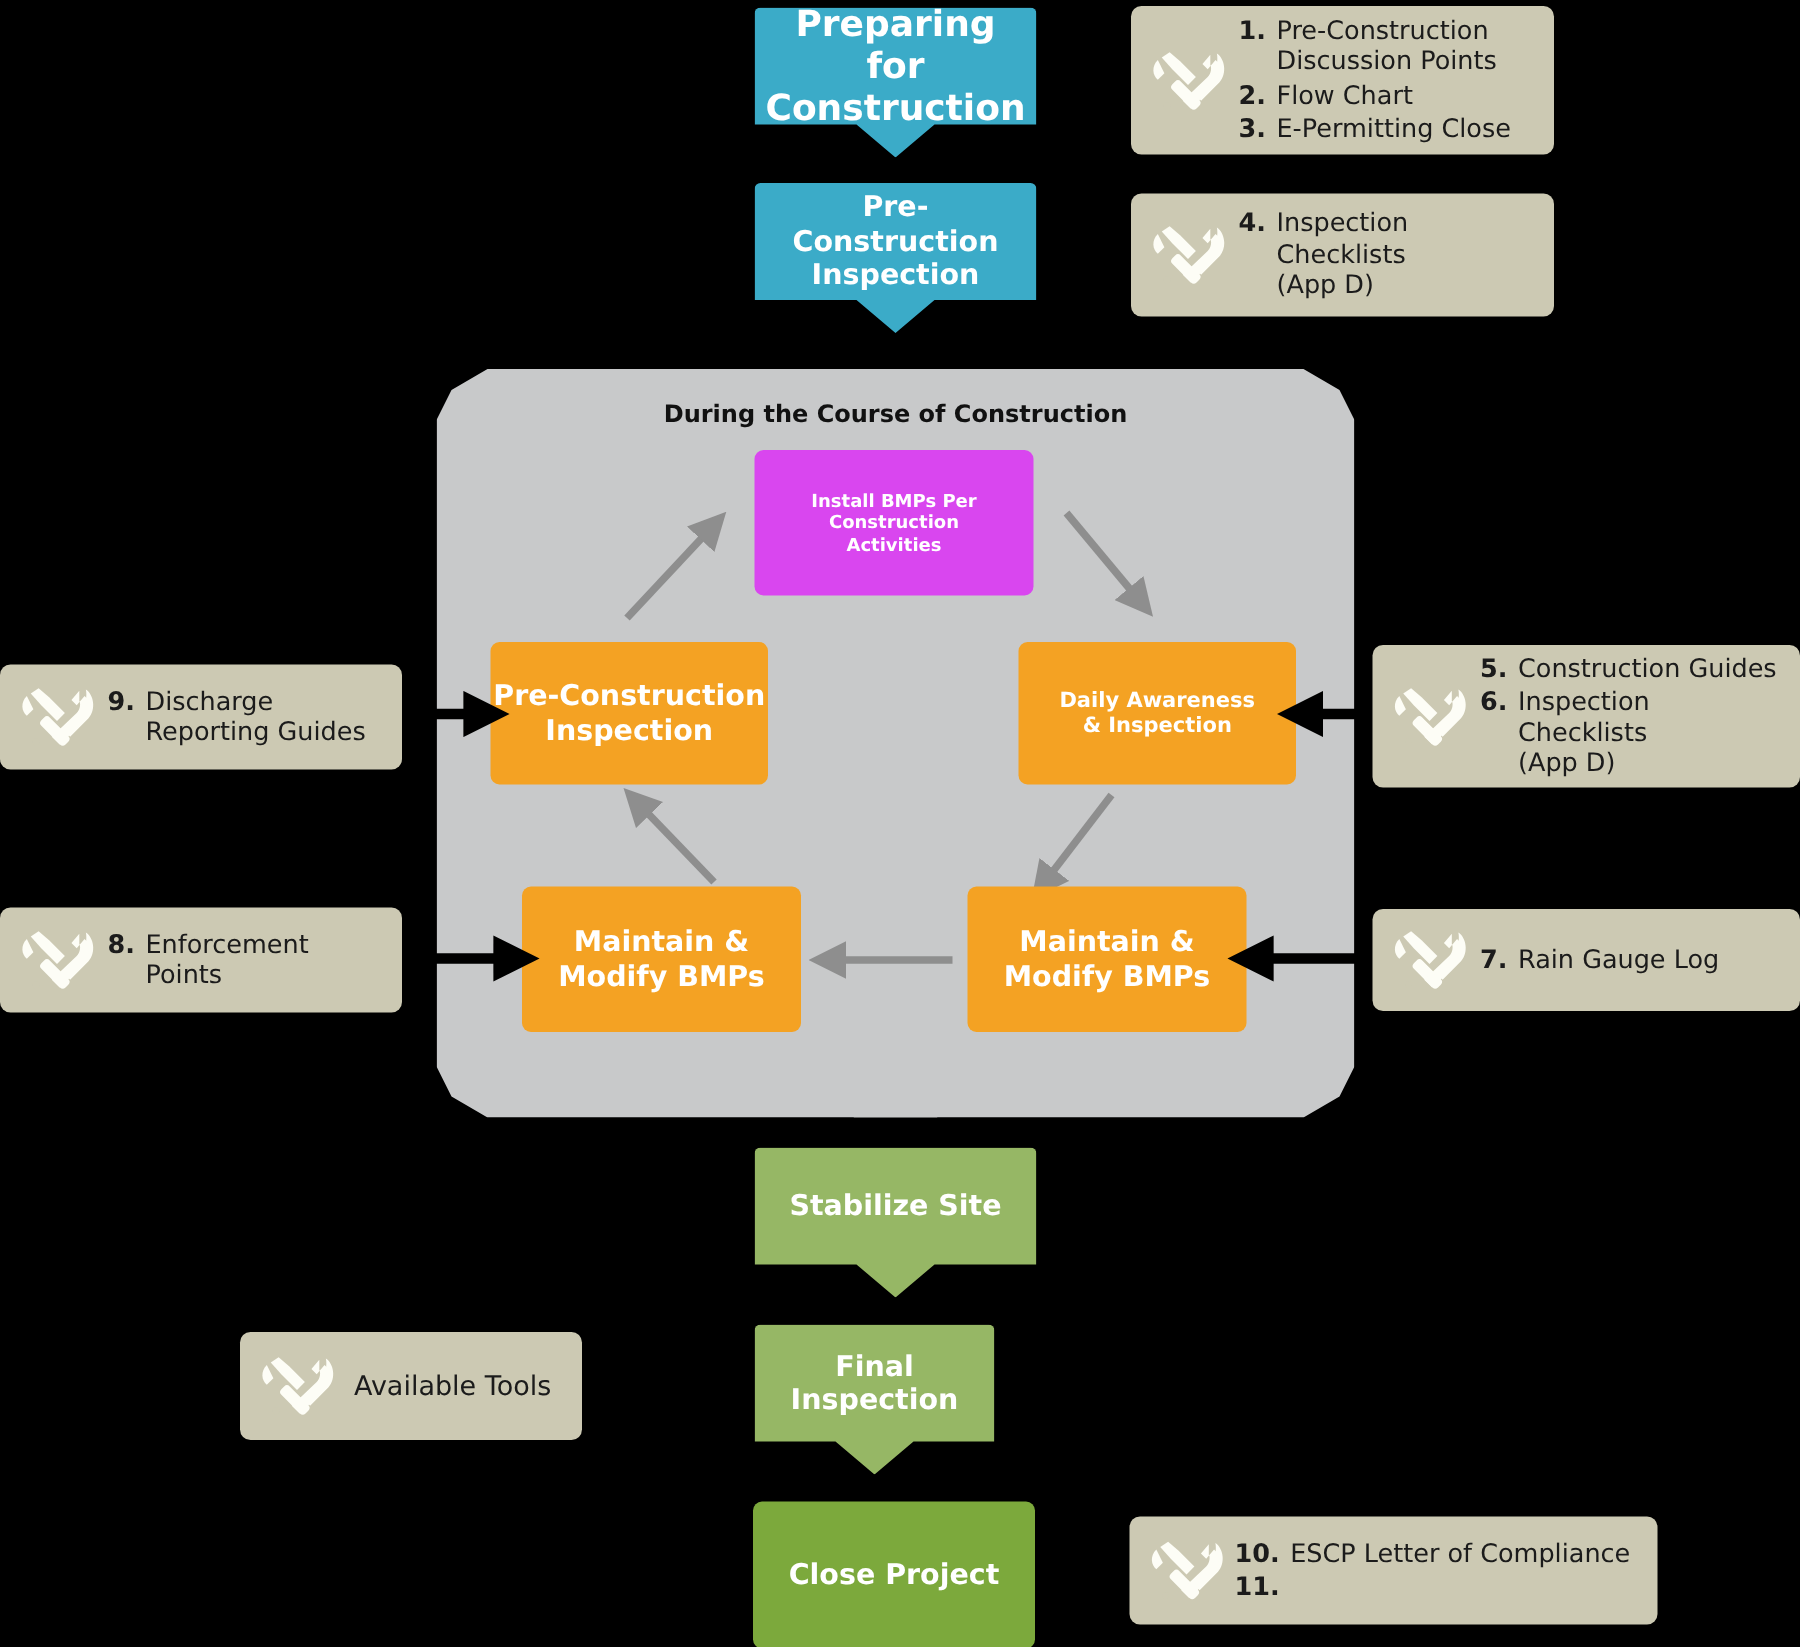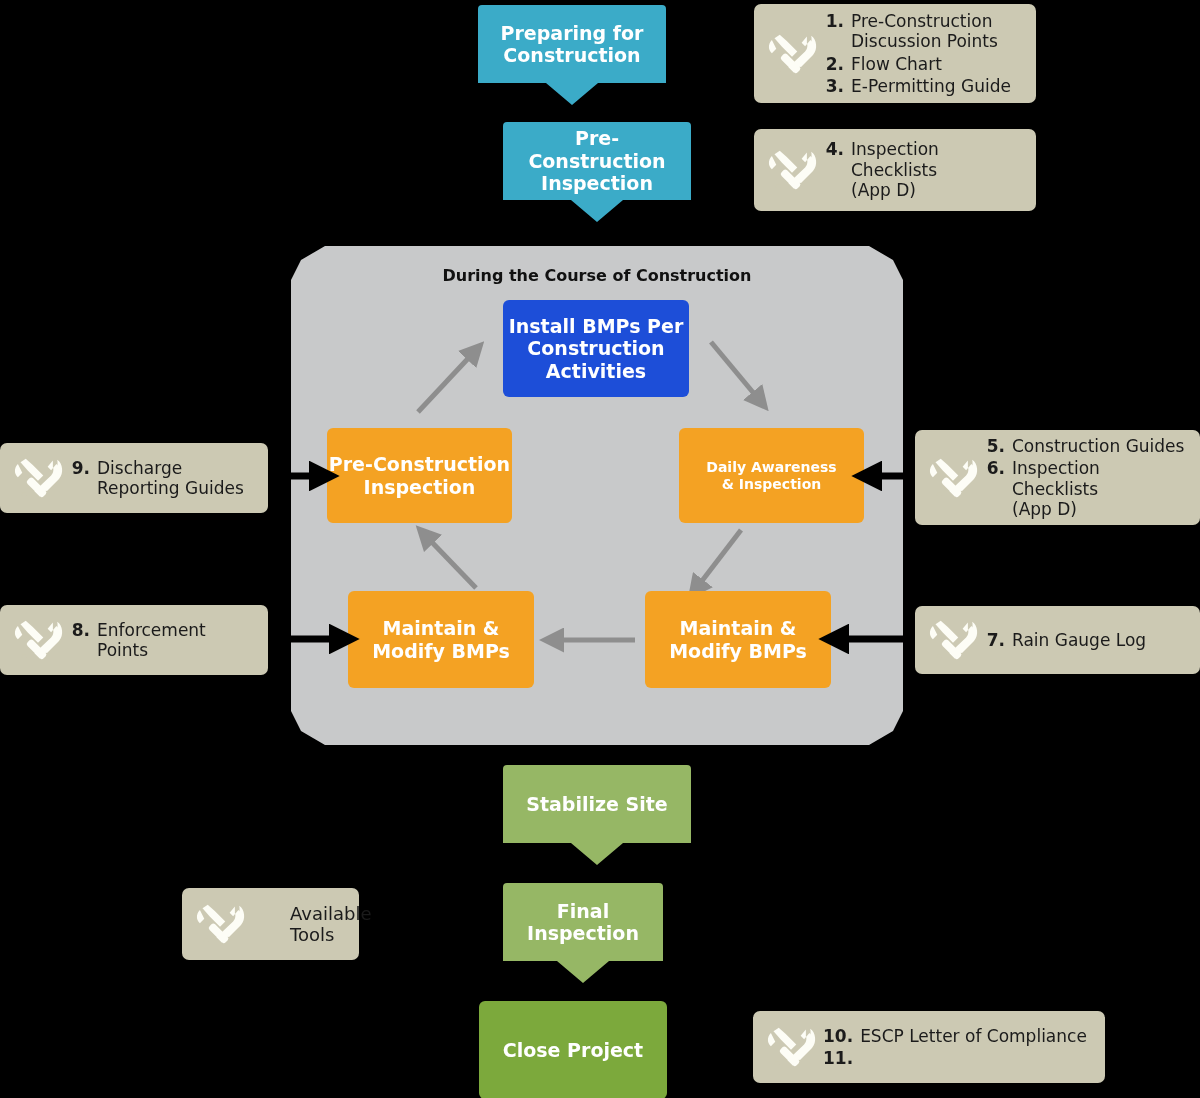--- a/index.html
+++ b/index.html
@@ -76,21 +76,21 @@
   .legend-txt { font-size: 18px; color: #1b1b1b; padding-left: 6px; }
 
   
   .arrow-svg { position: absolute; overflow: visible; }
 </style>
 </head>
 <body>
 
 <div id="stage">
 
-  <div class="abs chev" id="box-preparing" style="left:478px; top:5px; width:188px; height:100px; background:#3babc8; font-size:19px;">
+  <div class="abs chev" id="box-preparing" style="left:503px; top:5px; width:188px; height:100px; background:#3babc8; font-size:24px;">
     <span class="lbl" style="white-space:pre-line;">Preparing for
 Construction</span>
   </div>
 
   <div class="abs chev" id="box-preconstruction-insp-top" style="left:503px; top:122px; width:188px; height:100px; background:#3babc8; font-size:19px;">
     <span class="lbl" style="white-space:pre-line;">Pre-Construction
 Inspection</span>
   </div>
 
   <div class="abs" id="gray-container" style="left:291px; top:246px; width:612px; height:499px;">
@@ -108,21 +108,21 @@
 
     <line x1="420" y1="96" x2="470" y2="156" stroke="#8e8e8e" stroke-width="5" marker-end="url(#gh)"></line>
 
     <line x1="450" y1="284" x2="404" y2="344" stroke="#8e8e8e" stroke-width="5" marker-end="url(#gh)"></line>
 
     <line x1="344" y1="394" x2="260" y2="394" stroke="#8e8e8e" stroke-width="5" marker-end="url(#gh)"></line>
 
     <line x1="185" y1="342" x2="133" y2="288" stroke="#8e8e8e" stroke-width="5" marker-end="url(#gh)"></line>
   </svg>
 
-  <div class="abs plain" id="node-install-bmps" style="left:503px; top:300px; width:186px; height:97px; background:#1d4ed8; font-size:19px;">
+  <div class="abs plain" id="node-install-bmps" style="left:503px; top:300px; width:186px; height:97px; background:#d946ef; font-size:12px;">
     <span style="white-space:pre-line;">Install BMPs Per
 Construction
 Activities</span>
   </div>
 
   <div class="abs plain" id="node-cycle-preinspection" style="left:327px; top:428px; width:185px; height:95px; background:#f4a223; font-size:19px;">
     <span style="white-space:pre-line;">Pre-Construction
 Inspection</span>
   </div>
 
@@ -154,21 +154,21 @@
   </svg>
 
   <div class="abs chev" id="box-stabilize" style="left:503px; top:765px; width:188px; height:100px; background:#96b765; font-size:19px;">
     <span class="lbl" style="white-space:pre-line;">Stabilize Site</span>
   </div>
 
   <div class="abs chev" id="box-final-inspection" style="left:503px; top:883px; width:160px; height:100px; background:#96b765; font-size:19px;">
     <span class="lbl" style="white-space:pre-line;">Final Inspection</span>
   </div>
 
-  <div class="abs plain" id="box-close-project" style="left:479px; top:1001px; width:188px; height:98px; background:#7ca93c; font-size:19px; border-radius:6px;">
+  <div class="abs plain" id="box-close-project" style="left:502px; top:1001px; width:188px; height:98px; background:#7ca93c; font-size:19px; border-radius:6px;">
     <span style="white-space:pre-line;">Close Project</span>
   </div>
 
   <div class="abs tool-box" style="left:754px; top:4px; width:282px; height:99px;">
     <span class="tool-icon">
       <svg viewBox="0 0 64 52" width="56" height="46">
         <g fill="#fdfdf6">
           <path d="M12 8 L18 4 L26 11 L38 23 L32 29 L20 17 Z"></path>
           <path d="M9 10 C4 15, 5 22, 9 25 L14 20 Z"></path>
           <rect x="26" y="24" width="9" height="26" rx="3" transform="rotate(-45 30 37)"></rect>
@@ -183,21 +183,21 @@
         <span class="tool-num">1.</span>
         <span class="tool-txt">Pre-Construction
 Discussion Points</span>
       </span>
       <span class="tool-row">
         <span class="tool-num">2.</span>
         <span class="tool-txt">Flow Chart</span>
       </span>
       <span class="tool-row">
         <span class="tool-num">3.</span>
-        <span class="tool-txt">E-Permitting Guide</span>
+        <span class="tool-txt">E-Permitting Close</span>
       </span>
     </span>
   </div>
 
   <div class="abs tool-box" style="left:754px; top:129px; width:282px; height:82px;">
     <span class="tool-icon">
       <svg viewBox="0 0 64 52" width="56" height="46">
         <g fill="#fdfdf6">
           <path d="M12 8 L18 4 L26 11 L38 23 L32 29 L20 17 Z"></path>
           <path d="M9 10 C4 15, 5 22, 9 25 L14 20 Z"></path>
@@ -325,21 +325,21 @@
       <span class="tool-row">
         <span class="tool-num">10.</span>
         <span class="tool-txt">ESCP Letter of Compliance</span>
       </span>
       <span class="tool-row">
         <span class="tool-num">11.</span>
       </span>
     </span>
   </div>
 
-  <div class="abs tool-box" style="left:182px; top:888px; width:177px; height:72px;gap:32px;">
+  <div class="abs tool-box" style="left:160px; top:888px; width:228px; height:72px;">
     <span class="tool-icon">
       <svg viewBox="0 0 64 52" width="56" height="46">
         <g fill="#fdfdf6">
           <path d="M12 8 L18 4 L26 11 L38 23 L32 29 L20 17 Z"></path>
           <path d="M9 10 C4 15, 5 22, 9 25 L14 20 Z"></path>
           <rect x="26" y="24" width="9" height="26" rx="3" transform="rotate(-45 30 37)"></rect>
           <circle cx="16" cy="45" r="2.6" fill="#ccc9b3"></circle>
           <path d="M54 5 C60 9, 62 20, 56 27 L42 41 L36 35 L50 21 C54 17, 55 10, 54 5 Z"></path>
           <path d="M49 6 L43 13 L47 17 L53 10 C58 14, 59 23, 53 29 L34 47 L28 41 L47 23 C50 20, 50 15, 49 14 Z"></path>
         </g>

